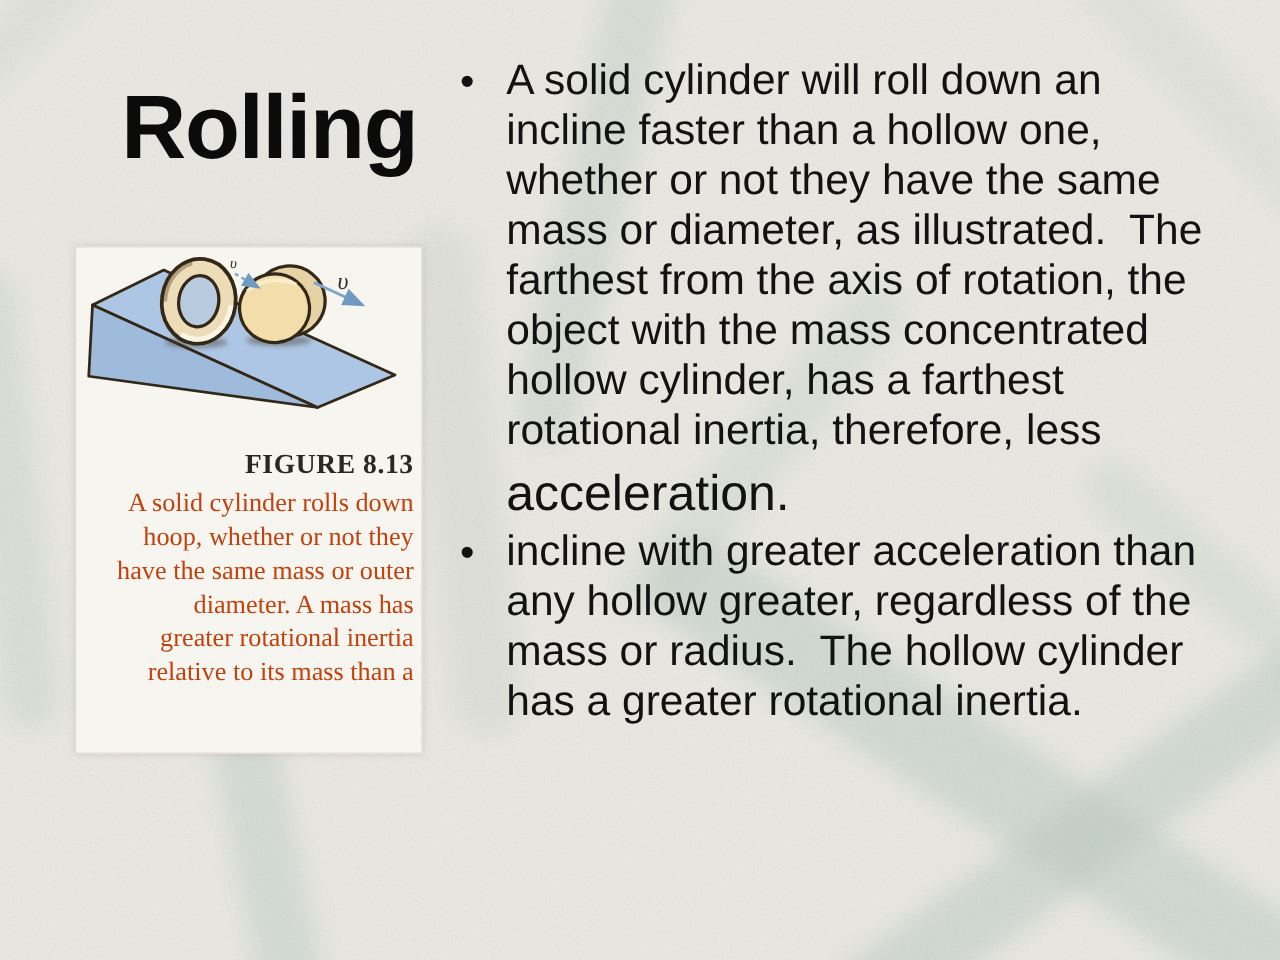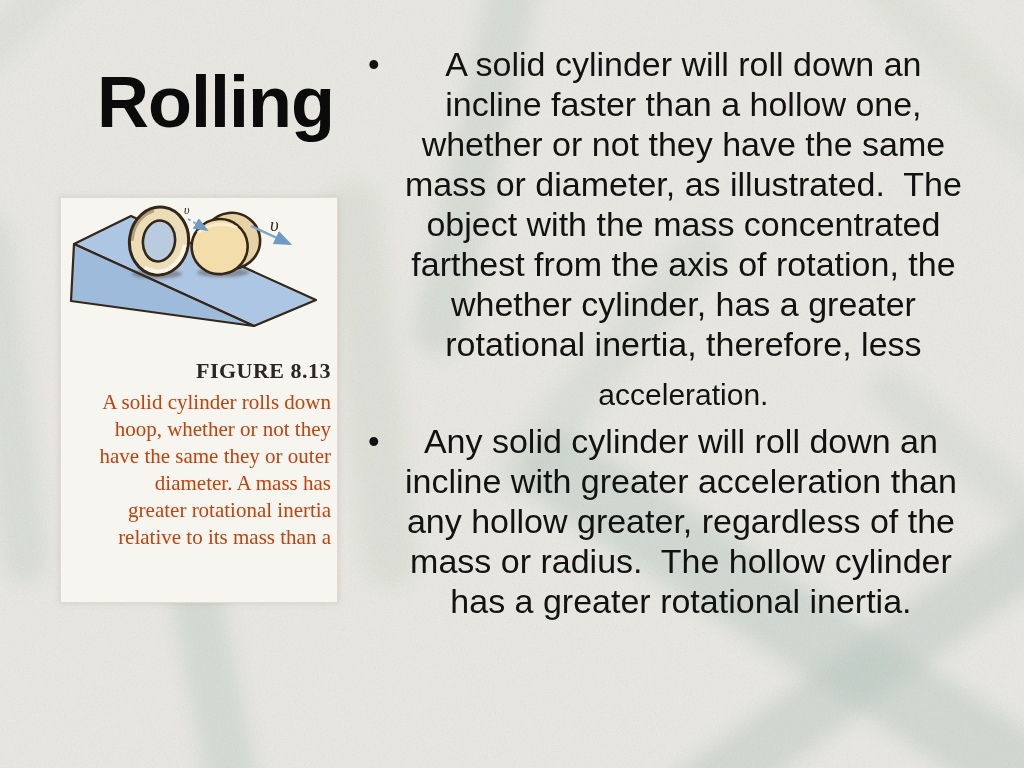--- a/index.html
+++ b/index.html
@@ -34,22 +34,22 @@
   .bullet{
     position:absolute;left:368px;display:flex;align-items:flex-start;
     color:#121212;
   }
   .b1{top:44px;}
   .b2{top:421px;}
   .dot{
     width:37px;flex:0 0 37px;font-size:33px;line-height:42px;color:#111;
   }
   .blines{font-size:34px;}
-  .blines .line{line-height:40px;white-space:pre;text-align:center;}
-  .b1 .blines .line:nth-child(9){font-size:30px;padding-top:13px;line-height:36px;}
+  .blines .line{line-height:40px;white-space:pre;}
+  .b1 .blines .line:nth-child(9){font-size:40px;padding-top:13px;line-height:36px;}
 
   .vlab{font-family:"Liberation Serif",serif;font-style:italic;fill:#332c20;}
 </style>
 </head>
 <body>
 
 <div class="slide">
 
   <svg class="bg" width="1024" height="768" aria-hidden="true">
     <defs>
@@ -128,47 +128,46 @@
           <line x1="190" y1="26" x2="229" y2="44" stroke="#7ea6cb" stroke-width="2.4" marker-end="url(#ah)"></line>
         </g>
         <text class="vlab" x="209" y="31" font-size="19">υ</text>
       </svg>
 
       <div class="fig-caption">
         <div class="fig-cap-title">FIGURE 8.13</div>
         <div class="fig-cap-body">
             <div class="line">A solid cylinder rolls down</div>
             <div class="line">hoop, whether or not they</div>
-            <div class="line">have the same they or outer</div>
+            <div class="line">have the same mass or outer</div>
             <div class="line">diameter. A mass has</div>
             <div class="line">greater rotational inertia</div>
             <div class="line">relative to its mass than a</div>
           </div>
       </div>
     </div>
 
     <div class="bullet b1">
       <span class="dot">•</span>
       <div class="blines">
           <div class="line">A solid cylinder will roll down an</div>
           <div class="line">incline faster than a hollow one,</div>
           <div class="line">whether or not they have the same</div>
           <div class="line">mass or diameter, as illustrated.  The</div>
+          <div class="line">farthest from the axis of rotation, the</div>
           <div class="line">object with the mass concentrated</div>
-          <div class="line">farthest from the axis of rotation, the</div>
-          <div class="line">whether cylinder, has a greater</div>
+          <div class="line">hollow cylinder, has a farthest</div>
           <div class="line">rotational inertia, therefore, less</div>
           <div class="line">acceleration.</div>
         </div>
     </div>
 
     <div class="bullet b2">
       <span class="dot">•</span>
       <div class="blines">
-          <div class="line">Any solid cylinder will roll down an</div>
           <div class="line">incline with greater acceleration than</div>
           <div class="line">any hollow greater, regardless of the</div>
           <div class="line">mass or radius.  The hollow cylinder</div>
           <div class="line">has a greater rotational inertia.</div>
         </div>
     </div>
 
   </div>
 </div>
 

